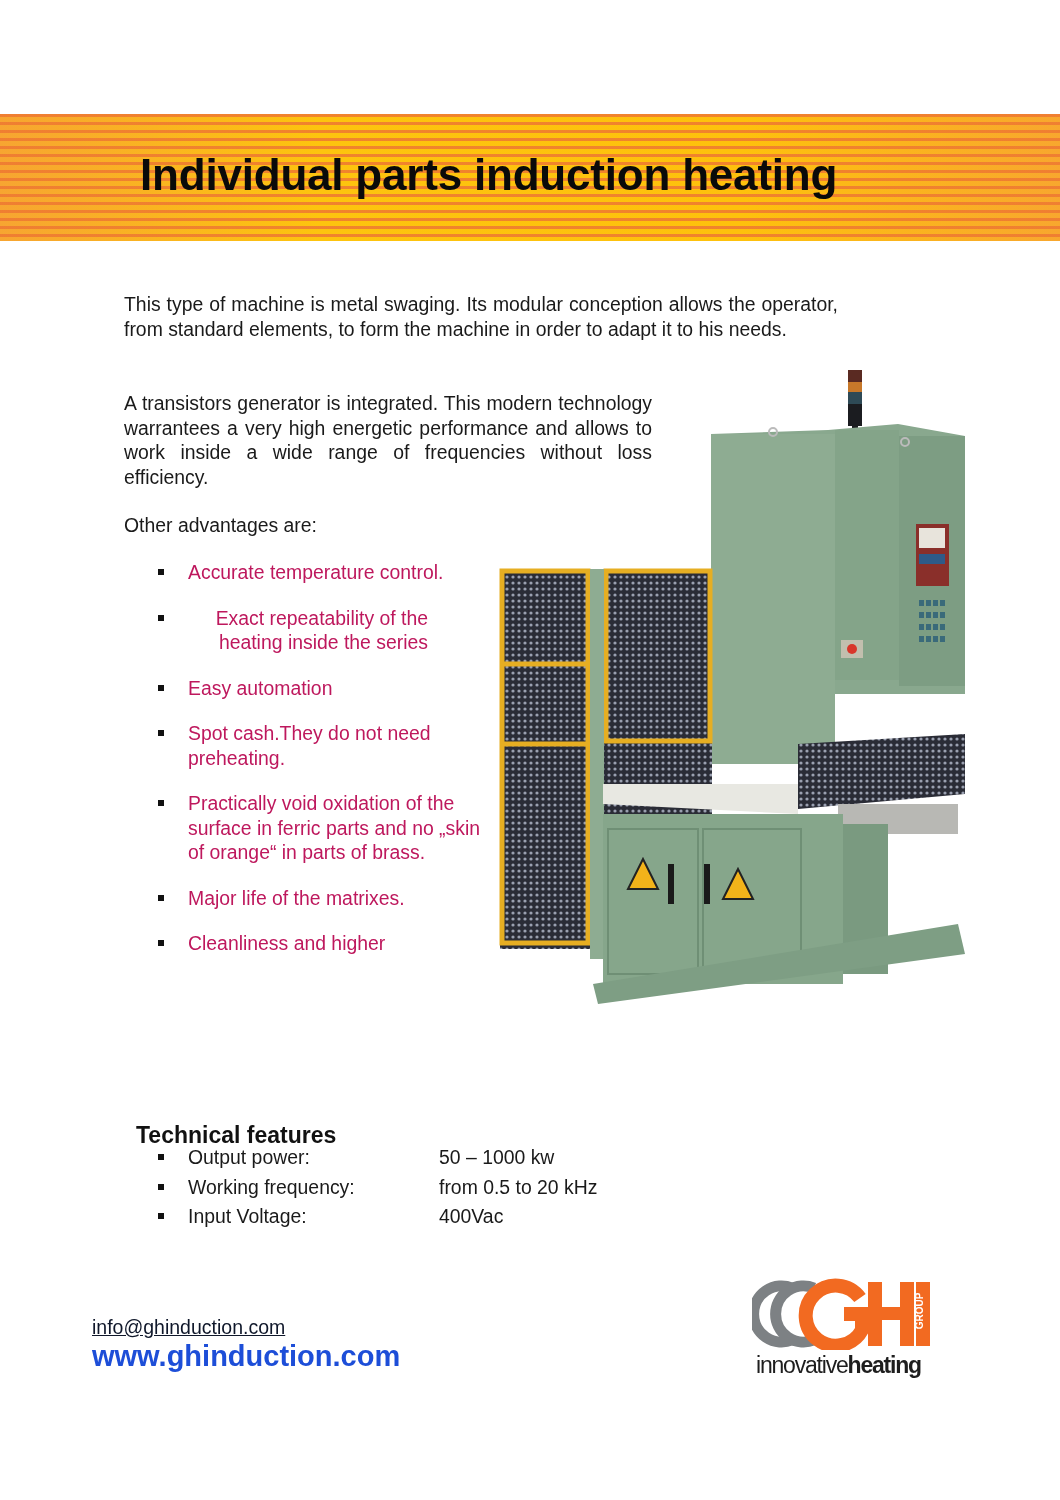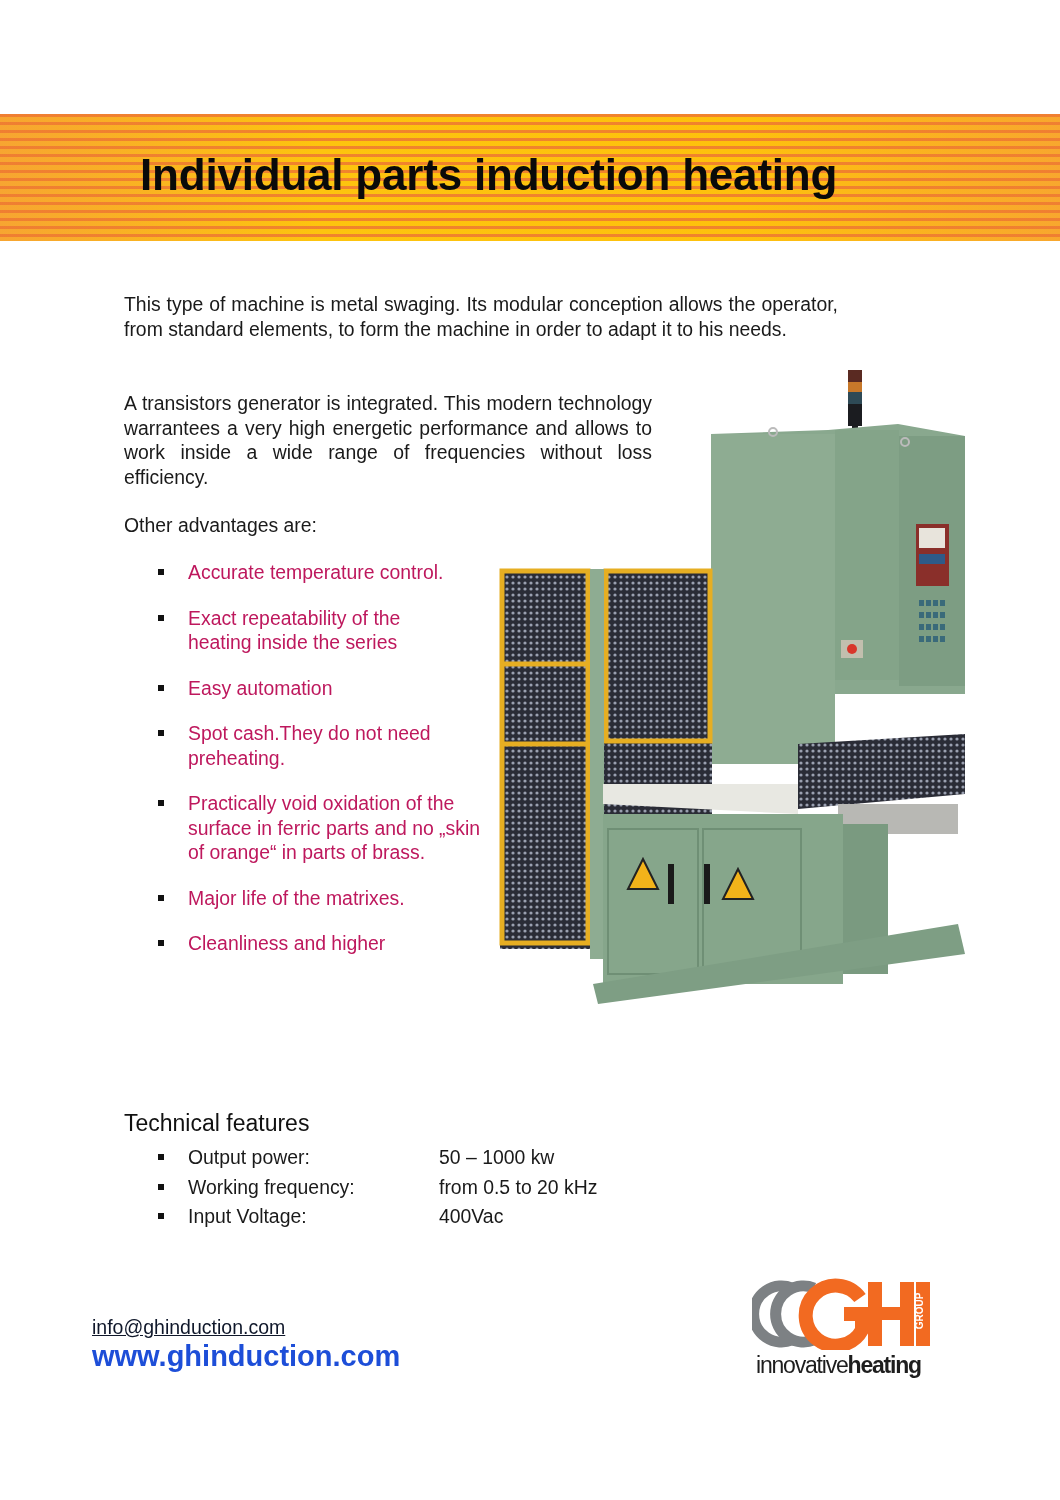--- a/index.html
+++ b/index.html
@@ -11,21 +11,21 @@
         linear-gradient(to right, #f7a531 0%, #fdc40e 30%, #fec10c 70%, #f8a72e 100%); }
     .banner-title { position: absolute; left: 140px; top: 150px; margin: 0;
       font-size: 44px; font-weight: bold; color: #0a0a0a; letter-spacing: -0.2px; white-space: nowrap; }
     .para { position: absolute; left: 124px; margin: 0; font-size: 19.4px; line-height: 24.5px; color: #1a1a1a; }
     .p1 { top: 292px; width: 714px; text-align: justify; }
     .p2 { top: 391px; width: 528px; text-align: justify; text-align-last: left; }
     .p3 { top: 513px; width: 400px; }
     .adv-list { position: absolute; left: 124px; top: 560px; width: 370px; margin: 0; padding: 0; list-style: none; }
     .adv-item { position: relative; padding-left: 64px; font-size: 19.4px; line-height: 24.5px; color: #be185d; margin-bottom: 21px; }
     .bullet { position: absolute; left: 34px; top: 9px; width: 6px; height: 6px; background: #111; }
-    .tech-title { position: absolute; left: 124px; top: 1110px; margin: 0; font-size: 23px; font-weight: normal; color: #111; }
+    .tech-title { position: absolute; left: 124px; top: 1110px; margin: 12px; font-size: 23px; font-weight: bold; color: #111; }
     .tech-list { position: absolute; left: 124px; top: 1145px; margin: 0; padding: 0; list-style: none; width: 560px; }
     .tech-item { position: relative; height: 29.5px; font-size: 19.4px; line-height: 24px; color: #1a1a1a; }
     .tech-item .bullet { top: 9px; }
     .tech-label { position: absolute; left: 64px; }
     .tech-value { position: absolute; left: 315px; }
     .contact-email { position: absolute; left: 92px; top: 1316px; font-size: 19.5px; color: #0f172a; text-decoration: underline; }
     .contact-web { position: absolute; left: 92px; top: 1340px; font-size: 29px; font-weight: bold; color: #1d4ed8; }
     .logo { position: absolute; left: 752px; top: 1278px; width: 190px; height: 110px; }
     .logo-tagline { position: absolute; left: 4px; top: 74px; font-size: 23px; color: #1e1e1e; letter-spacing: -1.2px; white-space: nowrap; }
     .logo-tagline b { font-weight: bold; }
@@ -36,21 +36,21 @@
 
 <div class="banner"></div>
 <h1 class="banner-title">Individual parts induction heating</h1>
 
 <p class="para p1">This type of machine is metal swaging. Its modular conception allows the operator, from standard elements, to form the machine in order to adapt it to his needs.</p>
 <p class="para p2">A transistors generator is integrated. This modern technology warrantees a very high energetic performance and allows to work inside a wide range of frequencies without loss efficiency.</p>
 <p class="para p3">Other advantages are:</p>
 
 <ul class="adv-list">
   <li class="adv-item"><span class="bullet"></span><span>Accurate temperature control.</span></li>
-  <li class="adv-item" style="width:240px;"><span class="bullet"></span><span>Exact repeatability of the heating inside the series</span></li>
+  <li class="adv-item" style="width:240px;text-align:right;"><span class="bullet"></span><span>Exact repeatability of the heating inside the series</span></li>
   <li class="adv-item"><span class="bullet"></span><span>Easy automation</span></li>
   <li class="adv-item" style="width:285px;"><span class="bullet"></span><span>Spot cash.They do not need preheating.</span></li>
   <li class="adv-item" style="width:300px;"><span class="bullet"></span><span>Practically void oxidation of the surface in ferric parts and no „skin of orange“ in parts of brass.</span></li>
   <li class="adv-item"><span class="bullet"></span><span>Major life of the matrixes.</span></li>
   <li class="adv-item"><span class="bullet"></span><span>Cleanliness and higher</span></li>
 </ul>
 
 <svg class="photo" viewBox="0 0 470 650" xmlns="http://www.w3.org/2000/svg">
   <defs>
     <pattern id="mesh" width="6" height="6" patternUnits="userSpaceOnUse">

